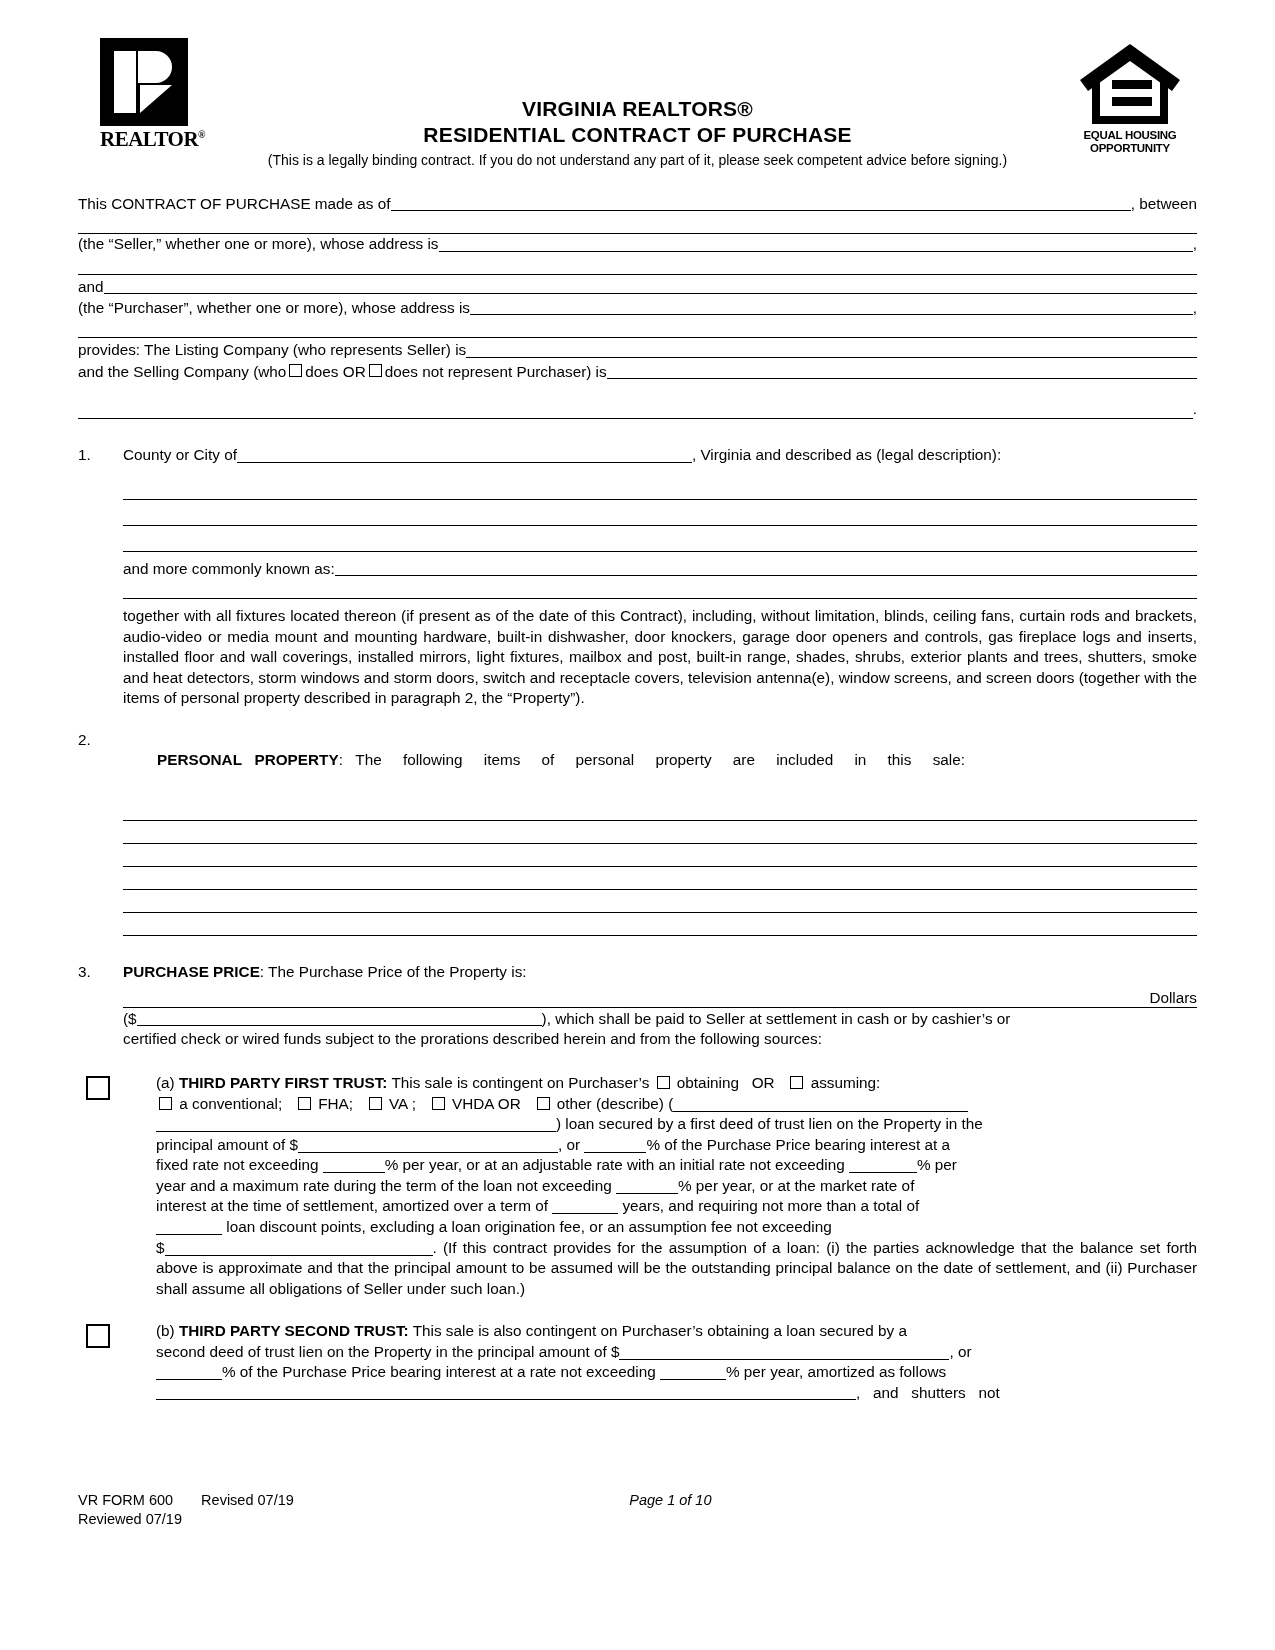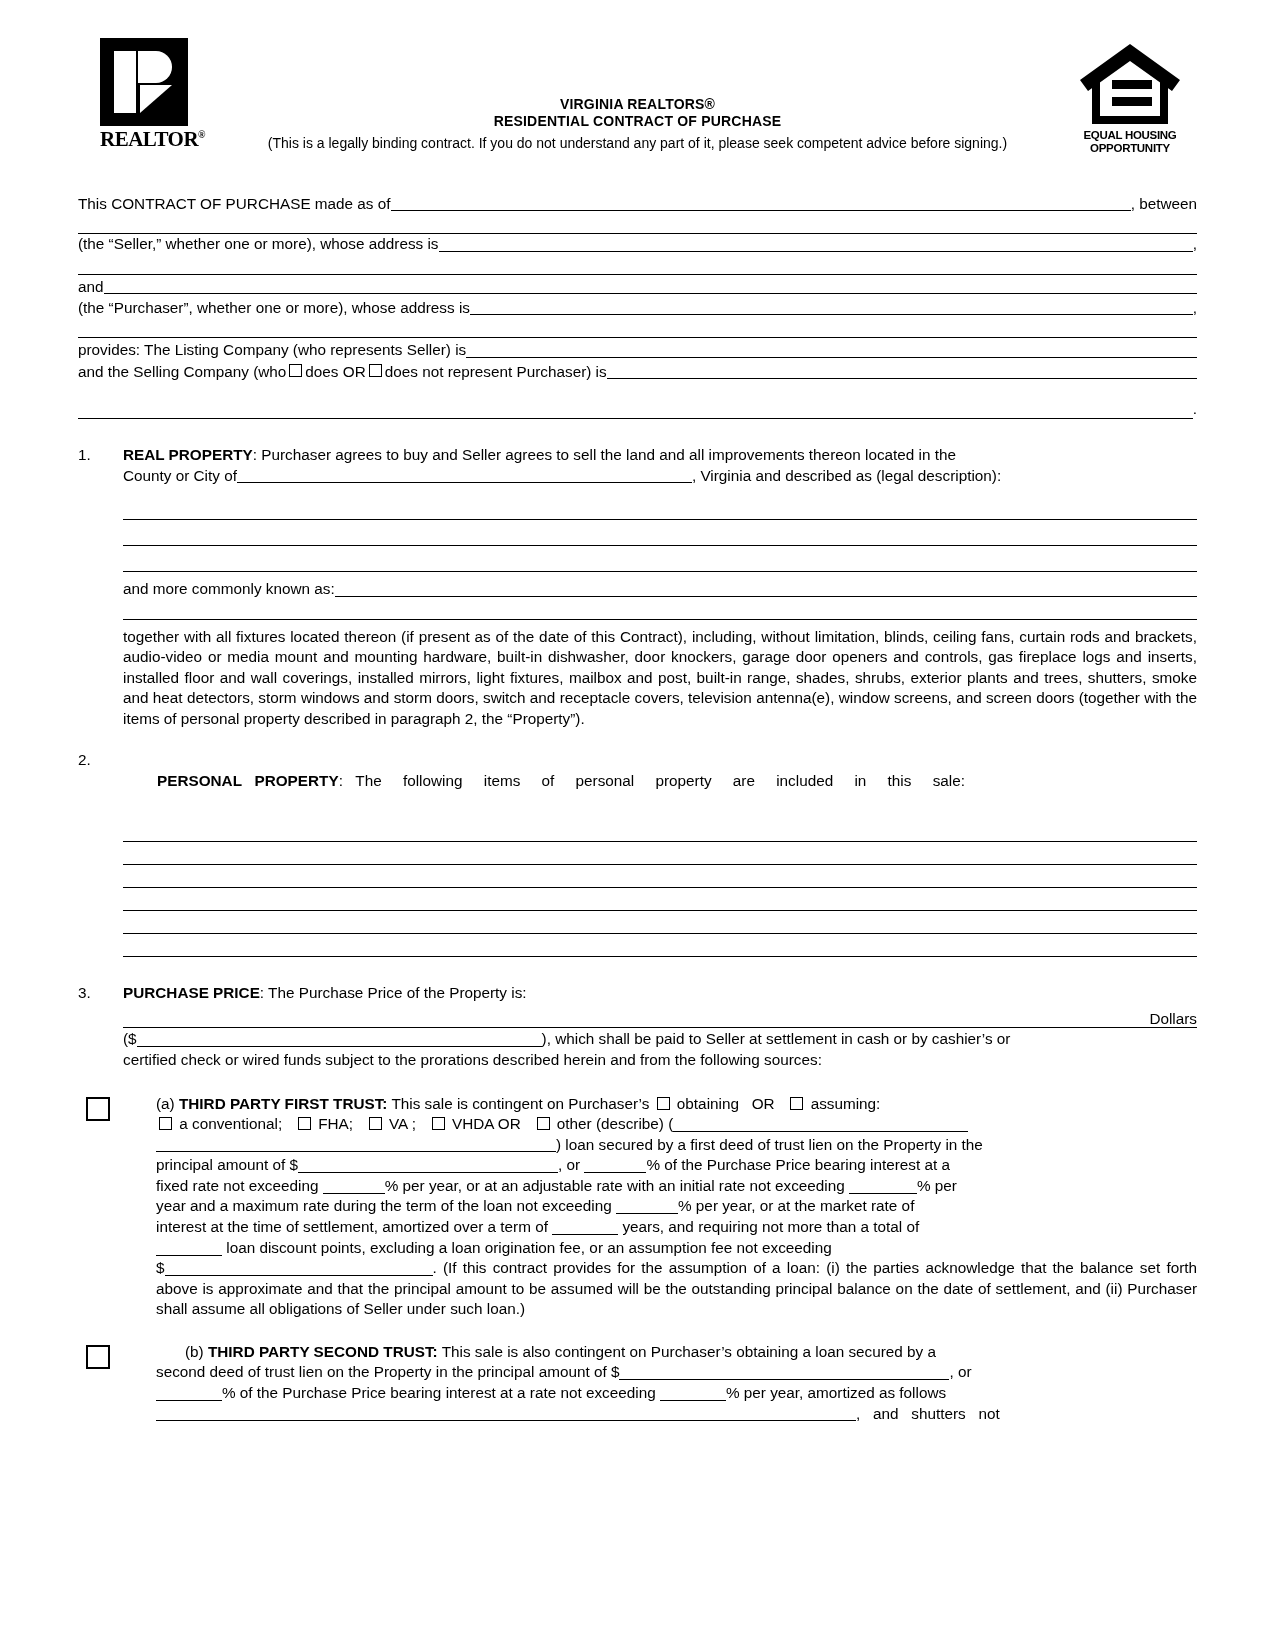--- a/index.html
+++ b/index.html
@@ -73,21 +73,21 @@
     line-height: 1;
   }
   .realtor-word sup { font-size: 10px; vertical-align: super; }
 
   .title-block {
     text-align: center;
     padding-top: 58px;
   }
   .title-line {
     font-weight: bold;
-    font-size: 14px;
+    font-size: 21px;
     letter-spacing: 0.2px;
     line-height: 1.22;
   }
   .subtitle-line {
     font-size: 14px;
     margin-top: 5px;
     line-height: 1.2;
   }
 
   .eho-logo {
@@ -314,23 +314,20 @@
     <div class="row" style="margin-top:17px;">
       <span class="fill" style="margin-bottom:0;height:0;"></span>
       <span>.</span>
     </div>
 
   </div>
 
   <div class="section" style="margin-top:26px;">
     <div class="sec-num">1.</div>
     <div class="sec-body">
-      <div class="para-just">
-        <span class="bold">REAL PROPERTY</span><span>: Purchaser agrees to buy and Seller agrees to sell the land and all improvements thereon located in the</span>
-      </div>
       <div class="row">
         <span>County or City of</span>
         <span class="fill" style="flex:0 0 455px;"></span>
         <span>, Virginia and described as (legal description):</span>
       </div>
       <div class="lines-stack" style="margin-top:8px;">
         <div></div>
         <div></div>
         <div></div>
       </div>
@@ -439,31 +436,40 @@
         <span>$</span><span class="u" style="width:268px;"></span><span>. (If this contract provides for the assumption of a loan: (i) the parties acknowledge that the balance set forth above is approximate and that the principal amount to be assumed will be the outstanding principal balance on the date of settlement, and (ii) Purchaser shall assume all obligations of Seller under such loan.)</span>
       </div>
     </div>
   </div>
 
   <div class="sub-item" style="margin-top:22px;">
     <div class="sub-cb">
       <span class="cb-big"></span>
     </div>
     <div class="sub-body">
-      <div style="text-align:justify;text-align-last:left;margin-left:29px;">
+      <div style="text-align:justify;text-align-last:left;">
         <span>(b)</span>
         <span class="bold">THIRD PARTY SECOND TRUST:</span><span> This sale is also contingent on Purchaser’s obtaining a loan secured by a</span>
       </div>
       <div style="white-space:nowrap;">
         <span>second deed of trust lien on the Property in the principal amount of $</span><span class="u" style="width:330px;"></span><span>, or</span>
       </div>
       <div style="white-space:nowrap;">
         <span class="u" style="width:66px;"></span><span>% of the Purchase Price bearing interest at a rate not exceeding</span> <span class="u" style="width:66px;"></span><span>% per year, amortized as follows</span>
       </div>
       <div class="row">
         <span class="fill" style="flex:0 0 700px;"></span>
         <span style="white-space:pre;">,   and   shutters   not</span>
       </div>
     </div>
   </div>
 
+  <div class="footer">
+    <div class="footer-left">
+      <div>
+        <span>VR FORM 600</span><span class="footer-rev">Revised 07/19</span>
+      </div>
+      <div>Reviewed 07/19</div>
+    </div>
+    <div class="footer-center">Page 1 of 10</div>
+  </div>
 
 </div>
 
 </body></html>

